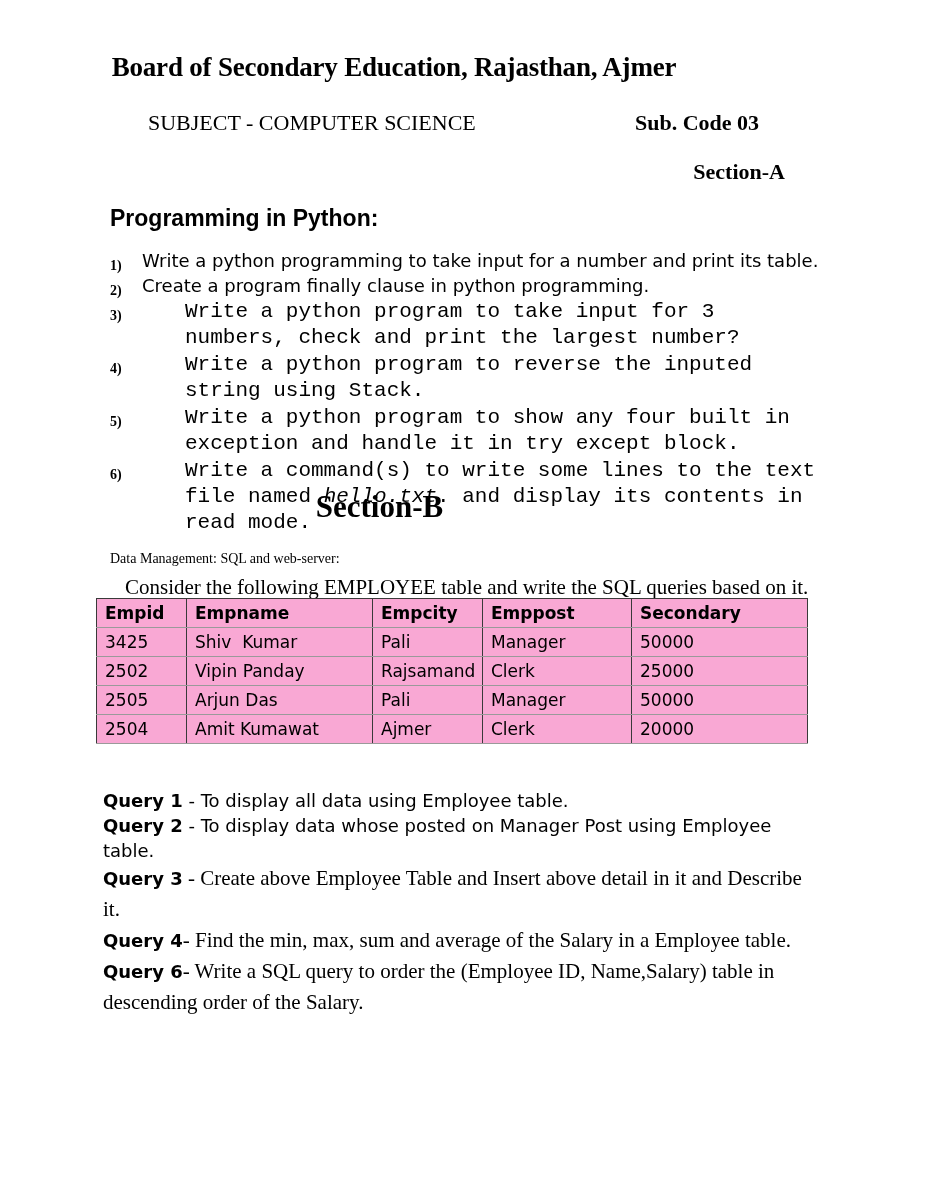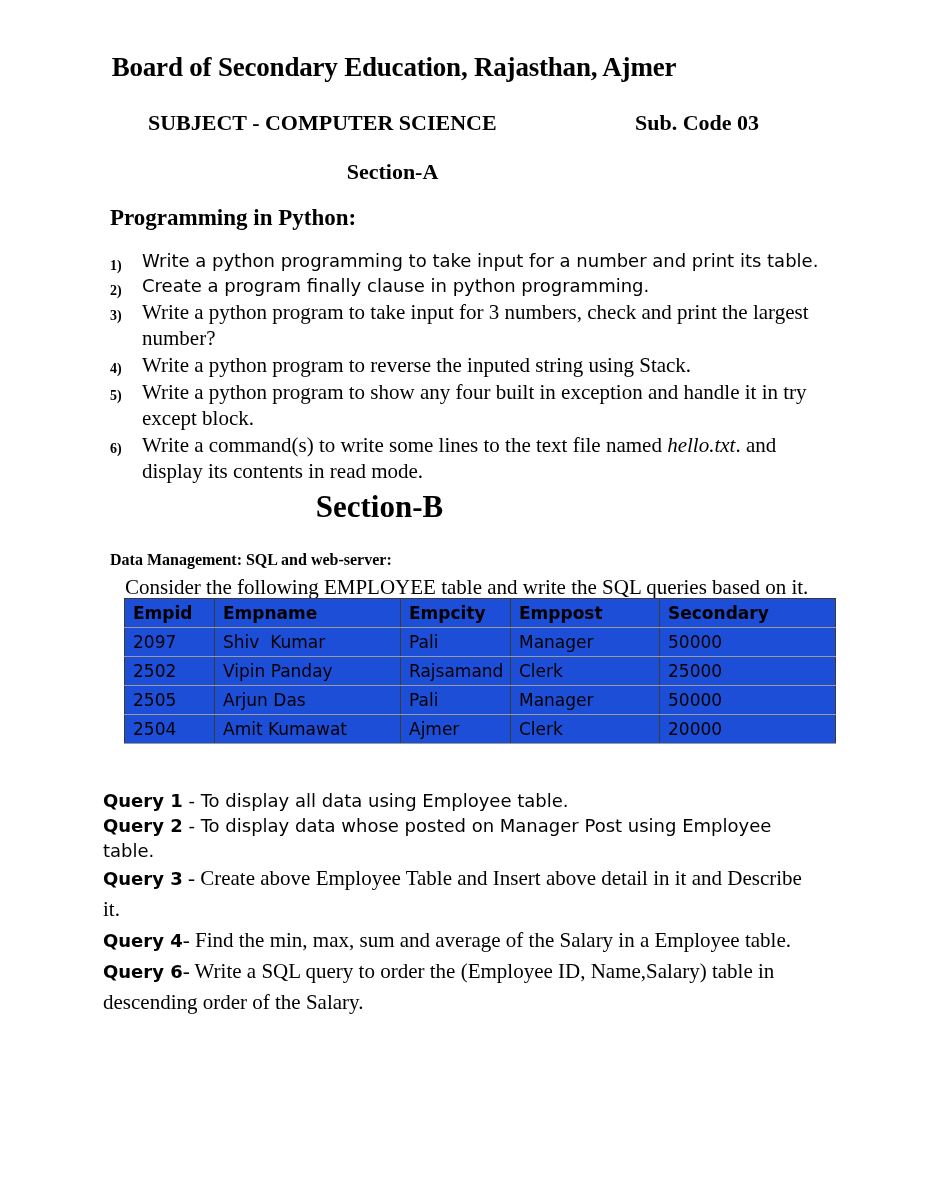--- a/index.html
+++ b/index.html
@@ -37,47 +37,47 @@
   .subject-row {
     position: absolute;
     left: 110px; top: 110px;
     width: 708px;
     height: 30px;
   }
   .subject-label {
     position: absolute;
     left: 38px; top: 0;
     font-family: "Liberation Serif", serif;
-    font-weight: bold;
+    font-weight: normal;
     font-size: 22px;
     white-space: nowrap;
   }
   .subject-code {
     position: absolute;
     left: 525px; top: 0;
     font-family: "Liberation Serif", serif;
     font-weight: bold;
     font-size: 22px;
     white-space: nowrap;
   }
   .section-a {
     position: absolute;
     left: 0; top: 159px;
     width: 785px;
-    text-align: center;
+    text-align: right;
     font-family: "Liberation Serif", serif;
     font-weight: bold;
     font-size: 22px;
   }
 
   
   .py-heading {
     position: absolute;
     left: 110px; top: 205px;
-    font-family: Liberation Serif, serif;
+    font-family: Liberation Sans, sans-serif;
     font-weight: bold;
     font-size: 23px;
   }
   .py-list {
     position: absolute;
     left: 110px; top: 249px;
     width: 715px;
   }
   .py-item {
     position: relative;
@@ -96,60 +96,61 @@
   }
   .py-item .body {
     display: block;
   }
   .py-item.sans .body {
     font-family: "DejaVu Sans", sans-serif;
     font-size: 18px;
     line-height: 24px;
   }
   .py-item.serif .body {
-    font-family: Liberation Serif, serif;
+    font-family: Liberation Mono, monospace;
     font-size: 21px;
     line-height: 26px;
+    margin-left: 43px;
   }
   .py-item .ital { font-style: italic; }
 
   
   .section-b {
     position: absolute;
     left: 0; top: 489px;
     width: 759px;
     text-align: center;
     font-family: "Liberation Serif", serif;
     font-weight: bold;
     font-size: 31px;
   }
   .dm-heading {
     position: absolute;
     left: 110px; top: 551px;
     font-family: "Liberation Serif", serif;
-    font-weight: bold;
-    font-size: 16px;
+    font-weight: normal;
+    font-size: 14px;
     text-align: right;
   }
   .dm-intro {
     position: absolute;
     left: 125px; top: 575px;
     font-family: "Liberation Serif", serif;
     font-size: 21px;
     white-space: nowrap;
   }
 
   
   .emp-table {
     position: absolute;
-    left: 124px; top: 598px;
+    left: 96px; top: 598px;
     width: 711px;
     border-collapse: collapse;
     table-layout: fixed;
-    background: #1d4ed8;
+    background: #f9a8d4;
   }
   .emp-table col.c0 { width: 90px; }
   .emp-table col.c1 { width: 186px; }
   .emp-table col.c2 { width: 110px; }
   .emp-table col.c3 { width: 149px; }
   .emp-table col.c4 { width: 176px; }
   .emp-table th, .emp-table td {
     border: 1px solid #9a9a9a;
     border-left-color: #3a3a3a;
     border-right-color: #3a3a3a;
@@ -253,21 +254,21 @@
       <tr id="emp-head-row">
           <th>Empid</th>
           <th>Empname</th>
           <th>Empcity</th>
           <th>Emppost</th>
           <th>Secondary</th>
         </tr>
     </thead>
     <tbody id="emp-body">
         <tr>
-          <td>2097</td>
+          <td>3425</td>
           <td>Shiv  Kumar</td>
           <td>Pali</td>
           <td>Manager</td>
           <td>50000</td>
         </tr>
         <tr>
           <td>2502</td>
           <td>Vipin Panday</td>
           <td>Rajsamand</td>
           <td>Clerk</td>

